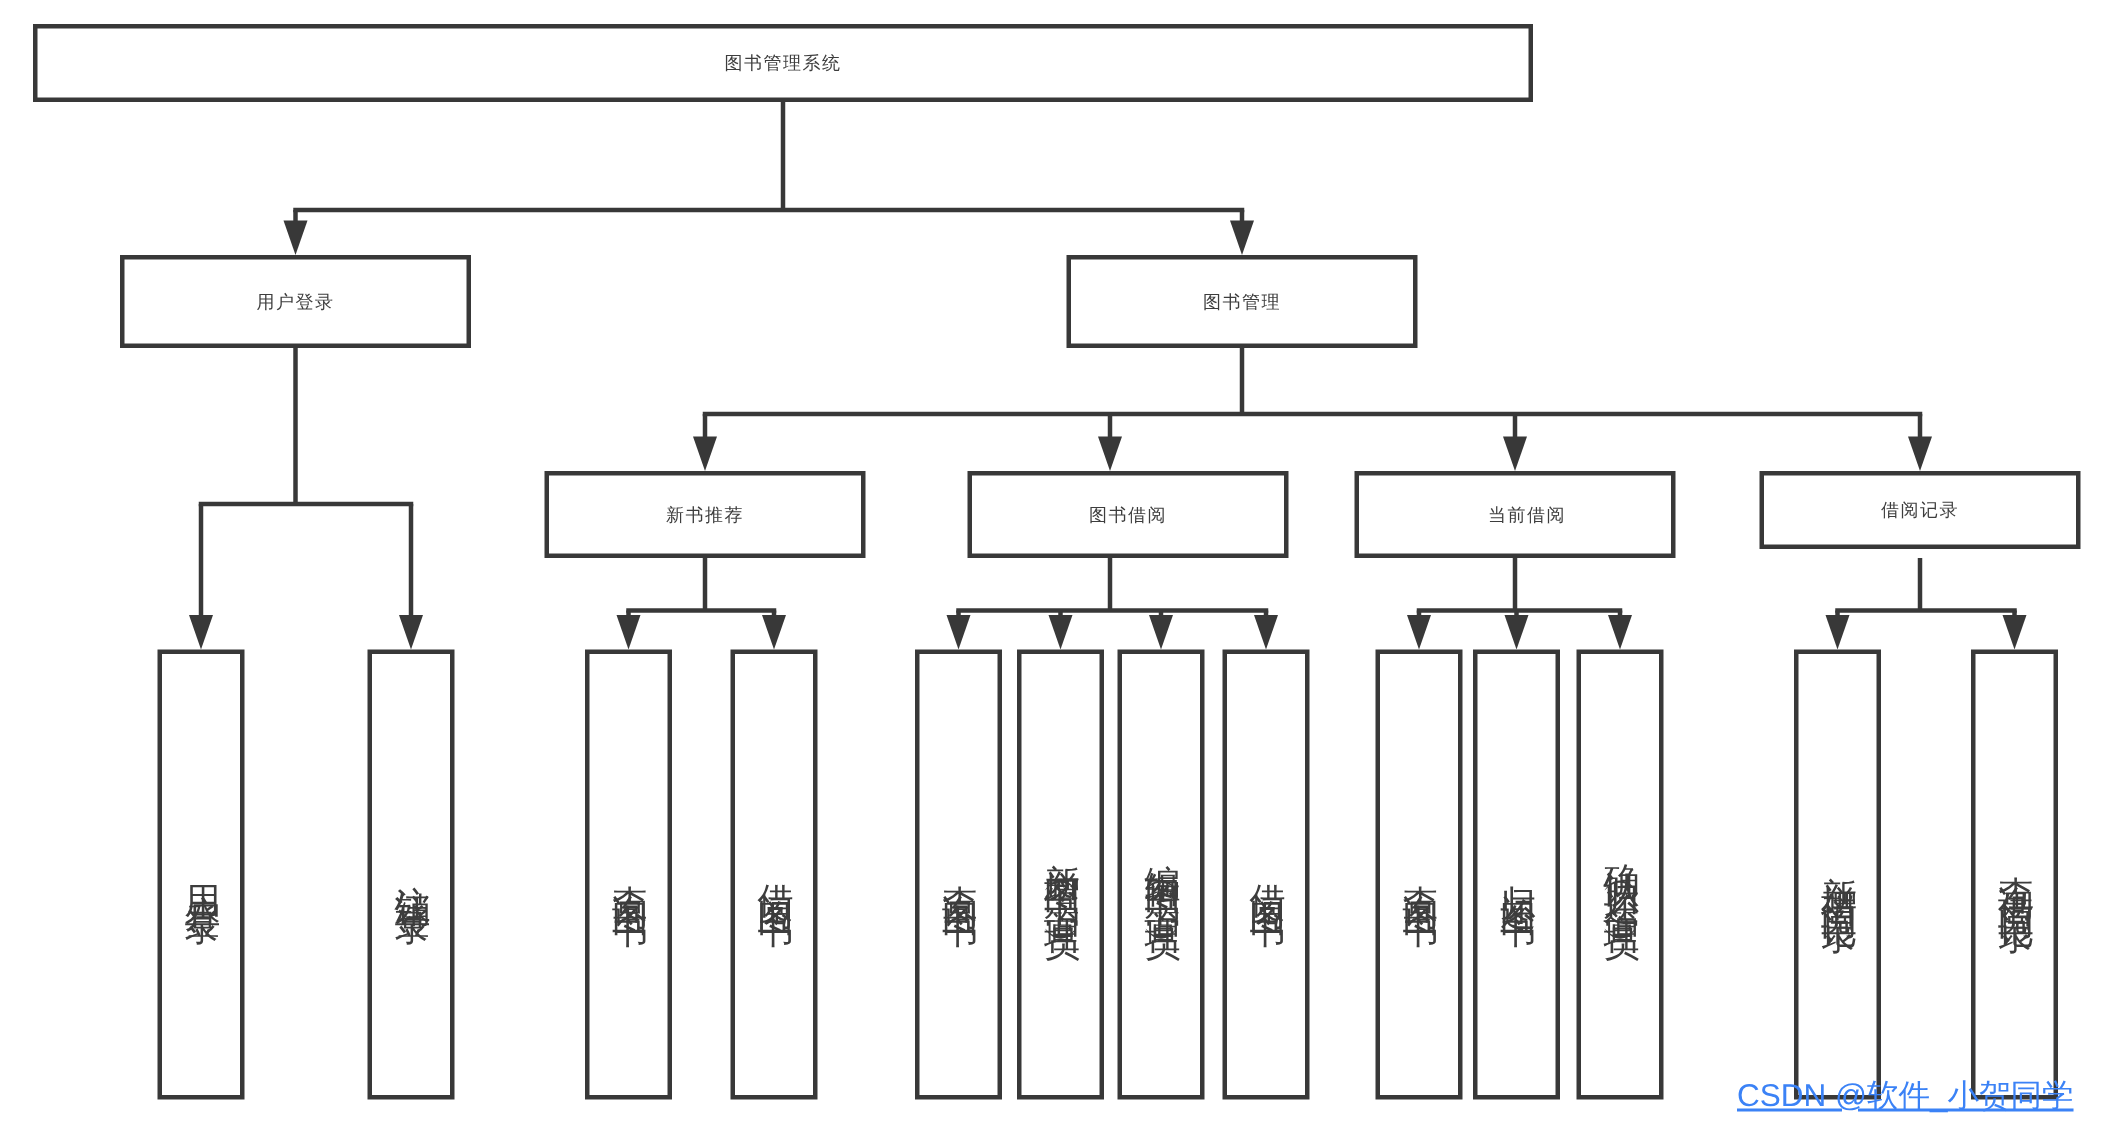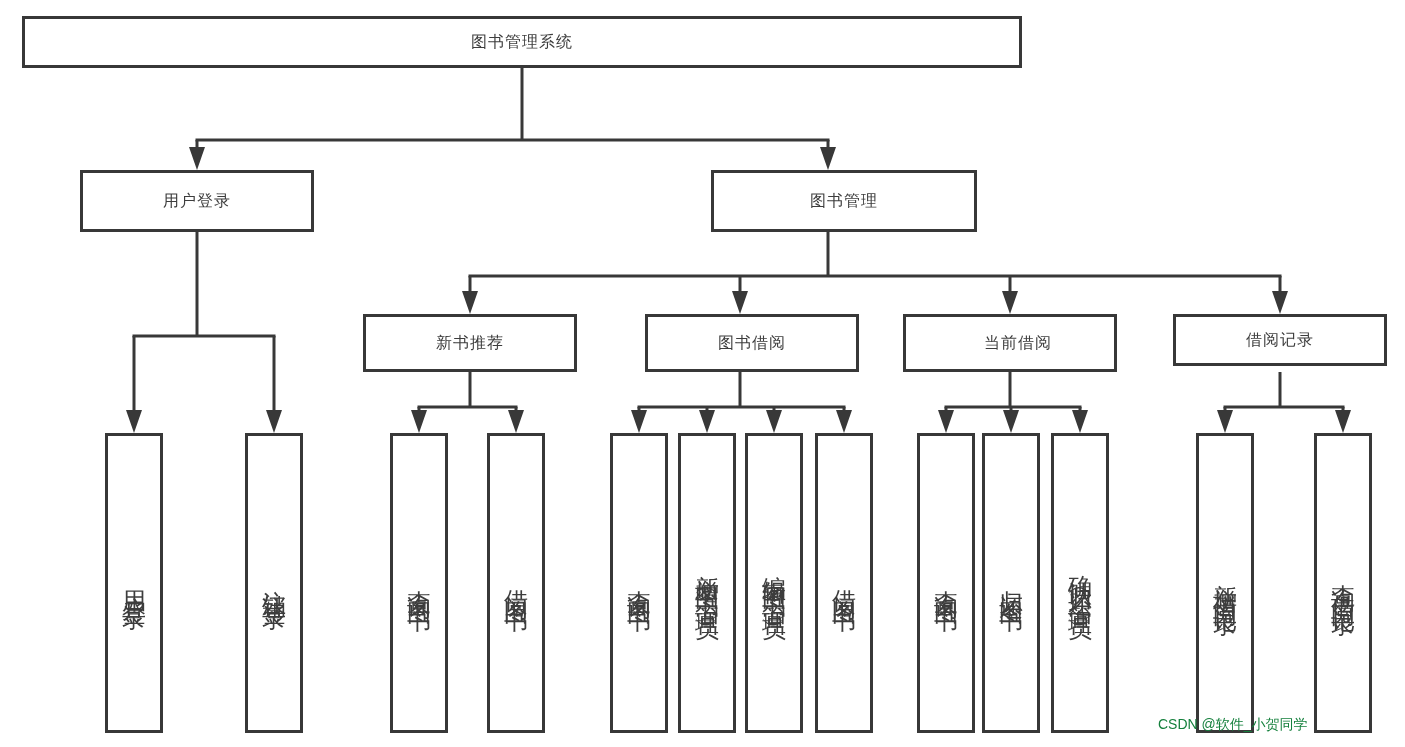--- a/index.html
+++ b/index.html
@@ -21,40 +21,41 @@
     position: absolute;
     box-sizing: border-box;
     background: #ffffff;
     border: 3px solid #383838;
     color: #3d3d3d;
     display: flex;
     align-items: center;
     justify-content: center;
   }
   .hbox {
-    font-size: 16px;
+    font-size: 12px;
     letter-spacing: 1px;
     white-space: nowrap;
   }
   .vbox {
     writing-mode: vertical-rl;
     text-orientation: mixed;
     font-size: 24px;
     letter-spacing: 6px;
     line-height: 1;
     text-align: center;
   }
   .watermark {
     position: absolute;
     left: 1158px;
     top: 716px;
-    font-size: 14px;
-    color: #15803d;
+    font-size: 21px;
+    color: #3b82f6;
     white-space: nowrap;
     z-index: 5;
+    text-decoration: underline;
   }
 </style>
 </head>
 <body>
 
 <div class="canvas">
 
   <svg class="connectors" viewBox="0 0 1405 747" xmlns="http://www.w3.org/2000/svg">
     <g stroke="#383838" stroke-width="3" fill="none">
 
@@ -120,21 +121,21 @@
       <polygon points="1003,410 1019,410 1011,433"></polygon>
       <polygon points="1072,410 1088,410 1080,433"></polygon>
       <polygon points="1217,410 1233,410 1225,433"></polygon>
       <polygon points="1335,410 1351,410 1343,433"></polygon>
     </g>
   </svg>
 
   <div class="node hbox" style="left:22px; top:16px; width:1000px; height:52px;">图书管理系统</div>
 
   <div class="node hbox" style="left:80px; top:170px; width:234px; height:62px;">用户登录</div>
-  <div class="node hbox" style="left:711px; top:170px; width:266px; height:62px;">图书管理</div>
+  <div class="node hbox" style="left:711px; top:170px; width:234px; height:62px;">图书管理</div>
 
   <div class="node hbox" style="left:363px; top:314px; width:214px; height:58px;">新书推荐</div>
   <div class="node hbox" style="left:633px; top:314px; width:214px; height:58px;margin-left:12px;">图书借阅</div>
   <div class="node hbox" style="left:903px; top:314px; width:214px; height:58px;padding-left:16px;">当前借阅</div>
   <div class="node hbox" style="left:1173px; top:314px; width:214px; height:52px;">借阅记录</div>
 
   <div class="node vbox" style="left:105px; top:433px; width:58px; height:300px;">用户登录</div>
   <div class="node vbox" style="left:245px; top:433px; width:58px; height:300px;">注销登录</div>
 
   <div class="node vbox" style="left:390px; top:433px; width:58px; height:300px;">查询图书</div>

